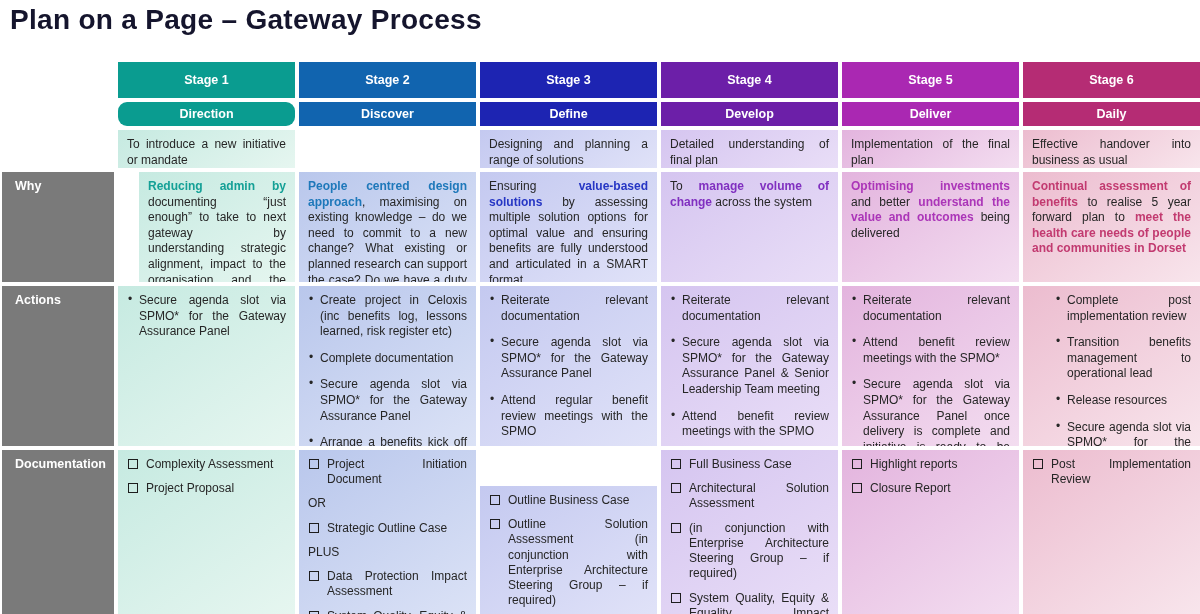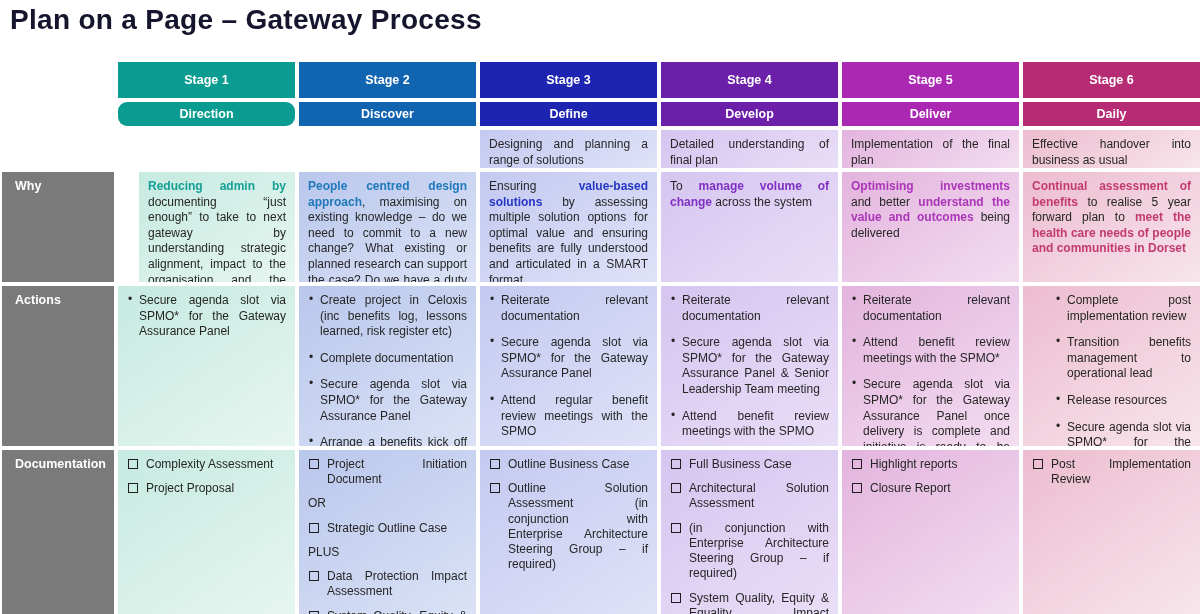--- a/index.html
+++ b/index.html
@@ -49,20 +49,21 @@
 <body>
 
 <div class="page">
   <div class="title">Plan on a Page – Gateway Process</div>
   <div class="grid" id="grid">
     <div class="rowlabel" style="grid-column:1; grid-row:4;">Why</div>
     <div class="rowlabel" style="grid-column:1; grid-row:5;">Actions</div>
     <div class="rowlabel" style="grid-column:1; grid-row:6;">Documentation</div>
   <div class="hdr" style="grid-area: 1 / 2; background: rgb(10, 156, 144);">Stage 1</div>
       <div class="hdr" style="grid-area: 2 / 2; background: rgb(10, 156, 144); border-radius: 9px;">Direction</div>
+      <div class="cell what-cell" style="grid-area: 3 / 2; background: linear-gradient(145deg, rgb(198, 234, 225) 0%, rgb(230, 246, 240) 100%);">To introduce a new initiative or mandate</div>
       <div class="cell why-cell" style="grid-area: 4 / 2; background: linear-gradient(145deg, rgb(198, 234, 225) 0%, rgb(230, 246, 240) 100%); margin-left: 21px;"><span class="accent" style="color: rgb(20, 160, 150);">Reducing admin by</span><span> documenting “just enough” to take to next gateway by understanding strategic alignment, impact to the organisation and the benefits it will deliver</span></div>
       <div class="cell" style="grid-area: 5 / 2; background: linear-gradient(145deg, rgb(198, 234, 225) 0%, rgb(230, 246, 240) 100%);">
         <ul class="bullets">
           <li>Secure agenda slot via SPMO* for the Gateway Assurance Panel</li>
         </ul>
       </div>
       <div class="cell" style="grid-area: 6 / 2; background: linear-gradient(145deg, rgb(198, 234, 225) 0%, rgb(230, 246, 240) 100%);">
         <ul class="checks">
           <li class="check"><span class="cb"></span><span>Complexity Assessment</span></li>
           <li class="check"><span class="cb"></span><span>Project Proposal</span></li>
@@ -93,21 +94,21 @@
       <div class="hdr" style="grid-area: 2 / 4; background: rgb(29, 36, 178);">Define</div>
       <div class="cell what-cell" style="grid-area: 3 / 4; background: linear-gradient(145deg, rgb(196, 201, 240) 0%, rgb(224, 226, 248) 100%);">Designing and planning a range of solutions</div>
       <div class="cell why-cell" style="grid-area: 4 / 4; background: linear-gradient(145deg, rgb(196, 201, 240) 0%, rgb(224, 226, 248) 100%);"><span>Ensuring </span><span class="accent" style="color: rgb(38, 54, 196);">value-based solutions</span><span> by assessing multiple solution options for optimal value and ensuring benefits are fully understood and articulated in a SMART format</span></div>
       <div class="cell" style="grid-area: 5 / 4; background: linear-gradient(145deg, rgb(196, 201, 240) 0%, rgb(224, 226, 248) 100%);">
         <ul class="bullets">
           <li>Reiterate relevant documentation</li>
           <li>Secure agenda slot via SPMO* for the Gateway Assurance Panel</li>
           <li>Attend regular benefit review meetings with the SPMO</li>
         </ul>
       </div>
-      <div class="cell" style="grid-area: 6 / 4; background: linear-gradient(145deg, rgb(196, 201, 240) 0%, rgb(224, 226, 248) 100%);">
+      <div class="cell" style="grid-area: 6 / 4; background: linear-gradient(145deg, rgb(196, 201, 240) 0%, rgb(224, 226, 248) 100%); margin-top: 36px;">
         <ul class="checks">
           <li class="check"><span class="cb"></span><span>Outline Business Case</span></li>
           <li class="check"><span class="cb"></span><span>Outline Solution Assessment (in conjunction with Enterprise Architecture Steering Group – if required)</span></li>
         </ul>
       </div>
       <div class="hdr" style="grid-area: 1 / 5; background: rgb(108, 31, 168);">Stage 4</div>
       <div class="hdr" style="grid-area: 2 / 5; background: rgb(108, 31, 168);">Develop</div>
       <div class="cell what-cell" style="grid-area: 3 / 5; background: linear-gradient(145deg, rgb(213, 197, 240) 0%, rgb(233, 222, 247) 100%);">Detailed understanding of final plan</div>
       <div class="cell why-cell" style="grid-area: 4 / 5; background: linear-gradient(145deg, rgb(213, 197, 240) 0%, rgb(233, 222, 247) 100%);"><span>To </span><span class="accent" style="color: rgb(128, 48, 192);">manage volume of change</span><span> across the system</span></div>
       <div class="cell" style="grid-area: 5 / 5; background: linear-gradient(145deg, rgb(213, 197, 240) 0%, rgb(233, 222, 247) 100%);">

